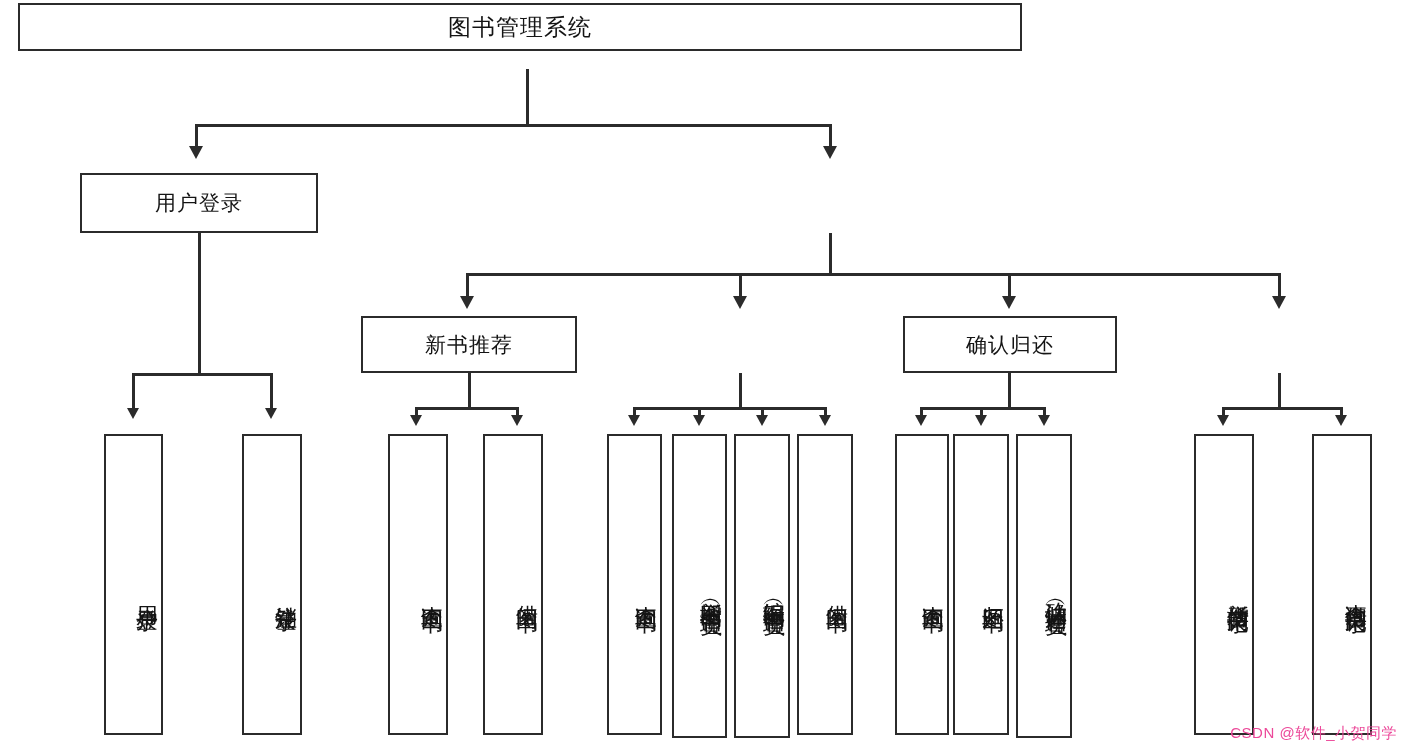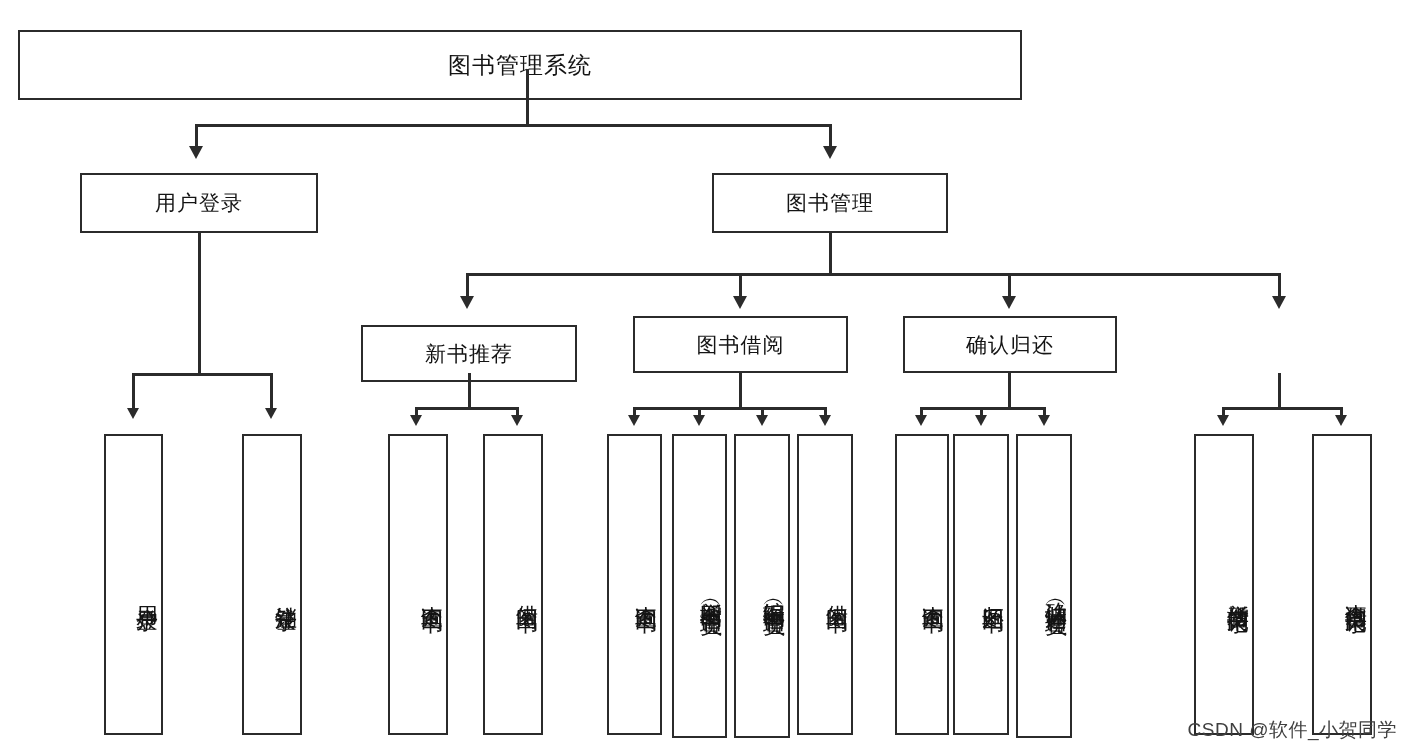--- a/index.html
+++ b/index.html
@@ -61,76 +61,70 @@
   .arrow.small{
     border-left:6px solid transparent;
     border-right:6px solid transparent;
     border-top:11px solid #2b2b2b;
   }
   
   #watermark{
     position:absolute;
     right:8px;
     bottom:4px;
-    font-size:19px;
-    color:#404040;
+    font-size:15px;
+    color:#ec4899;
     white-space:nowrap;
     letter-spacing:0.5px;
     pointer-events:none;
   }
 </style>
 </head>
 <body>
 
 <div id="diagram">
 
-  <div class="node lvl0" style="left:18px;top:30px;width:1004px;height:70px;justify-content:center;">
+  <div class="node lvl0" style="left:18px;top:3px;width:1004px;height:48px;justify-content:center;">
     <span>图书管理系统</span>
   </div>
 
   <div class="ln vline" style="left:526px;top:69px;width:2.5px;height:56px;"></div>
 
   <div class="ln hline" style="left:196px;top:124px;width:636px;height:2.5px;"></div>
 
   <div class="ln vline" style="left:195px;top:124px;width:2.5px;height:25px;"></div>
   <div class="arrow" style="left:189px;top:146px;"></div>
   <div class="ln vline" style="left:829px;top:124px;width:2.5px;height:25px;"></div>
   <div class="arrow" style="left:823px;top:146px;"></div>
 
   <div class="node lvl1" style="left:80px;top:173px;width:238px;height:60px;">
     <span>用户登录</span>
   </div>
 
-  <div class="node lvl1" style="left:712px;top:173px;width:236px;height:60px;">
-    <span>图书管理</span>
-  </div>
 
   <div class="ln vline" style="left:198px;top:233px;width:2.5px;height:141px;"></div>
   <div class="ln hline" style="left:133px;top:373px;width:139px;height:2.5px;"></div>
   <div class="ln vline" style="left:132px;top:373px;width:2.5px;height:37px;"></div>
   <div class="arrow small" style="left:127px;top:408px;"></div>
   <div class="ln vline" style="left:270px;top:373px;width:2.5px;height:37px;"></div>
   <div class="arrow small" style="left:265px;top:408px;"></div>
 
   <div class="ln vline" style="left:829px;top:233px;width:2.5px;height:41px;"></div>
   <div class="ln hline" style="left:467px;top:273px;width:813px;height:2.5px;"></div>
   <div class="ln vline" style="left:466px;top:273px;width:2.5px;height:26px;"></div>
   <div class="arrow" style="left:460px;top:296px;"></div>
   <div class="ln vline" style="left:739px;top:273px;width:2.5px;height:26px;"></div>
   <div class="arrow" style="left:733px;top:296px;"></div>
   <div class="ln vline" style="left:1008px;top:273px;width:2.5px;height:26px;"></div>
   <div class="arrow" style="left:1002px;top:296px;"></div>
   <div class="ln vline" style="left:1278px;top:273px;width:2.5px;height:26px;"></div>
   <div class="arrow" style="left:1272px;top:296px;"></div>
 
-  <div class="node lvl2" style="left:361px;top:325px;width:216px;height:57px;">
+  <div class="node lvl2" style="left:361px;top:316px;width:216px;height:57px;">
     <span>新书推荐</span>
-  </div>
-  <div class="node lvl2" style="left:633px;top:316px;width:215px;height:57px;">
-    <span>图书借阅</span>
   </div>
   <div class="node lvl2" style="left:903px;top:316px;width:214px;height:57px;">
     <span>确认归还</span>
   </div>
 
   <div class="ln vline" style="left:468px;top:373px;width:2.5px;height:35px;"></div>
   <div class="ln hline" style="left:416px;top:407px;width:102px;height:2.5px;"></div>
   <div class="ln vline" style="left:415px;top:407px;width:2.5px;height:11px;"></div>
   <div class="arrow small" style="left:410px;top:415px;"></div>
   <div class="ln vline" style="left:516px;top:407px;width:2.5px;height:11px;"></div>

